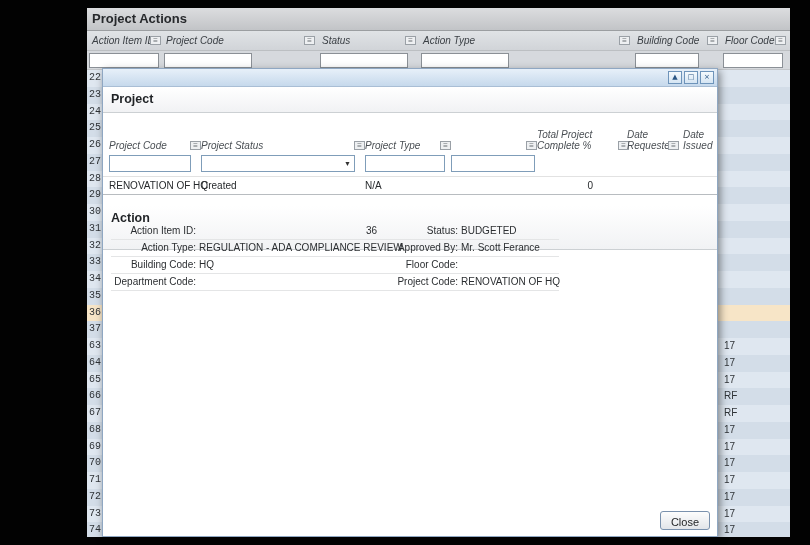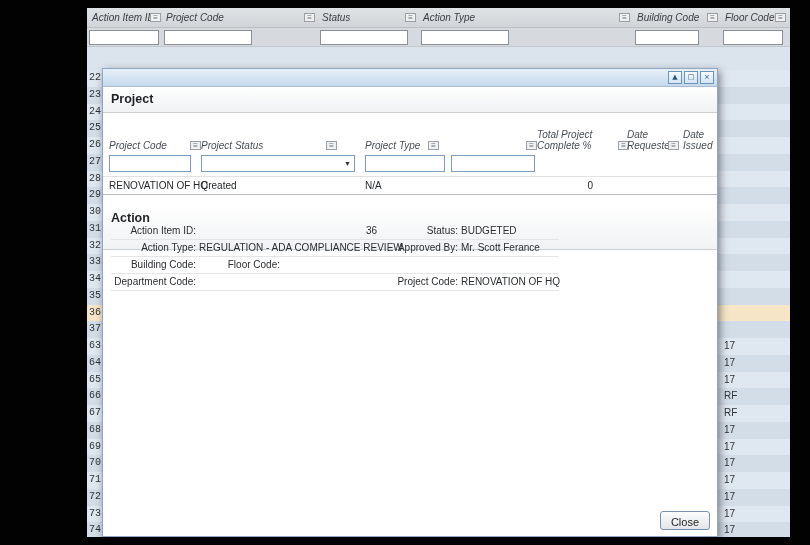--- a/index.html
+++ b/index.html
@@ -40,21 +40,21 @@
             color:#2a5583; font-size:7px; line-height:11px; text-align:center; cursor:pointer;
             font-family:"DejaVu Sans",sans-serif; }
   .sect-head { position:absolute; left:0; right:0; padding:5px 8px 3px; font-size:12.5px; font-weight:bold;
                color:#1f2225; background:linear-gradient(#ffffff,#f1f2f4); border-bottom:1px solid #ccd0d3; }
   .sh-project { top:18px; height:26px; }
   .sh-action  { top:137px; height:44px; }
 
   .pg-head { position:absolute; left:0; right:0; top:44px; height:40px; }
   .pgh { position:absolute; bottom:2px; font-style:italic; font-size:10px; color:#4a4f54; line-height:11px; padding-right:13px; }
   .pgh .ficon { position:absolute; right:0; bottom:1px; }
-  .pgh1{left:6px;width:92px} .pgh2{left:98px;width:136px} .pgh3{left:262px;width:74px}
+  .pgh1{left:6px;width:92px} .pgh2{left:98px;width:164px} .pgh3{left:262px;width:86px}
   .pgh4{left:348px;width:86px} .pgh5{left:434px;width:92px} .pgh6{left:524px;width:52px} .pgh7{left:580px;width:36px;padding-right:3px}
   .pg-filter { position:absolute; left:0; right:0; top:84px; height:22px; }
   .pfi { position:absolute; top:2px; height:17px; border:1px solid #7f9db9; background:#fff; font-size:10px; padding:0 2px; }
   .pfi1{left:6px;width:82px} .pfi3{left:262px;width:80px} .pfi4{left:348px;width:84px}
   .pselect { position:absolute; left:98px; top:2px; width:154px; height:17px; background:#fff; border:1px solid #7f9db9; }
   .pselect .chev { position:absolute; right:3px; top:4px; font-size:7px; color:#333; }
   .pg-row { position:absolute; left:0; right:0; top:107px; height:19px; border-top:1px solid #e2e2e2; border-bottom:1px solid #b8bcc0; }
   .pgc { position:absolute; top:3px; font-size:10px; color:#26292c; white-space:nowrap; }
   .pgc1{left:6px} .pgc2{left:98px} .pgc3{left:262px} .pgc5{left:434px; width:56px; text-align:right}
 
@@ -68,20 +68,21 @@
   .close-btn { position:absolute; right:7px; bottom:6px; height:19px; padding:4px 10px; font-size:11px; color:#1d1f21;
                background:linear-gradient(#fdfdfd,#e2e5e9); border:1px solid #7a91ad; border-radius:3px; cursor:pointer;
                font-family:"Liberation Sans","DejaVu Sans",sans-serif; }
 </style>
 </head>
 <body>
 
 <div class="stage">
 
   <div class="app">
+    <div class="app-titlebar">Project Actions</div>
 
     <div class="grid-head">
       <div class="gcol gcol1">
         <span>Action Item ID</span>
         <span class="ficon">≡</span>
       </div>
       <div class="gcol gcol2">
         <span>Project Code</span>
         <span class="ficon">≡</span>
       </div>
@@ -295,20 +296,21 @@
         <span class="vb">BUDGETED</span>
       </div>
       <div class="arow">
         <span class="la">Action Type:</span>
         <span class="va">REGULATION - ADA COMPLIANCE REVIEW</span>
         <span class="lb">Approved By:</span>
         <span class="vb">Mr. Scott Ferance</span>
       </div>
       <div class="arow">
         <span class="la">Building Code:</span>
+        <span class="va">HQ</span>
         <span class="lb">Floor Code:</span>
         <span class="vb"></span>
       </div>
       <div class="arow">
         <span class="la">Department Code:</span>
         <span class="va"></span>
         <span class="lb">Project Code:</span>
         <span class="vb">RENOVATION OF HQ</span>
       </div>
     </div>

